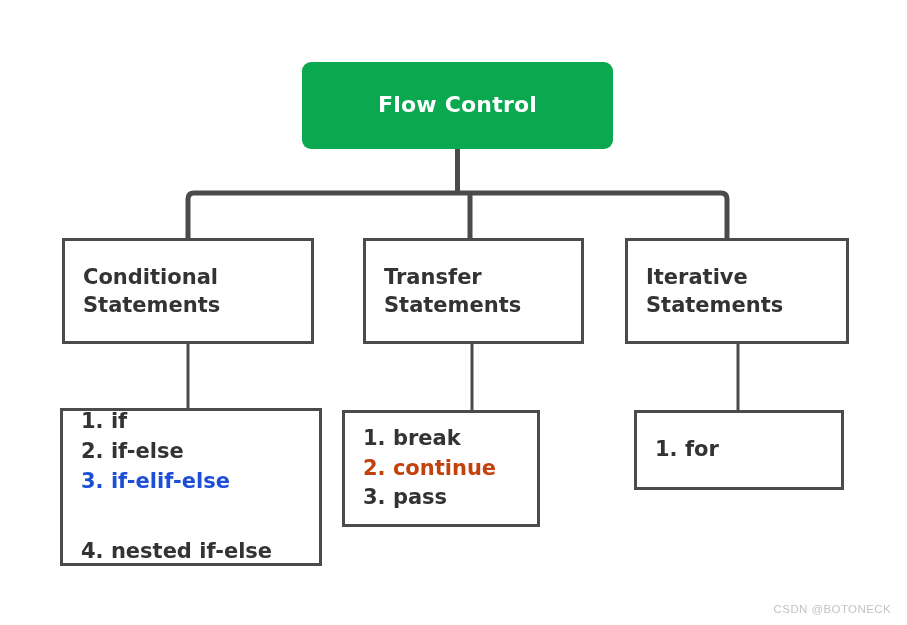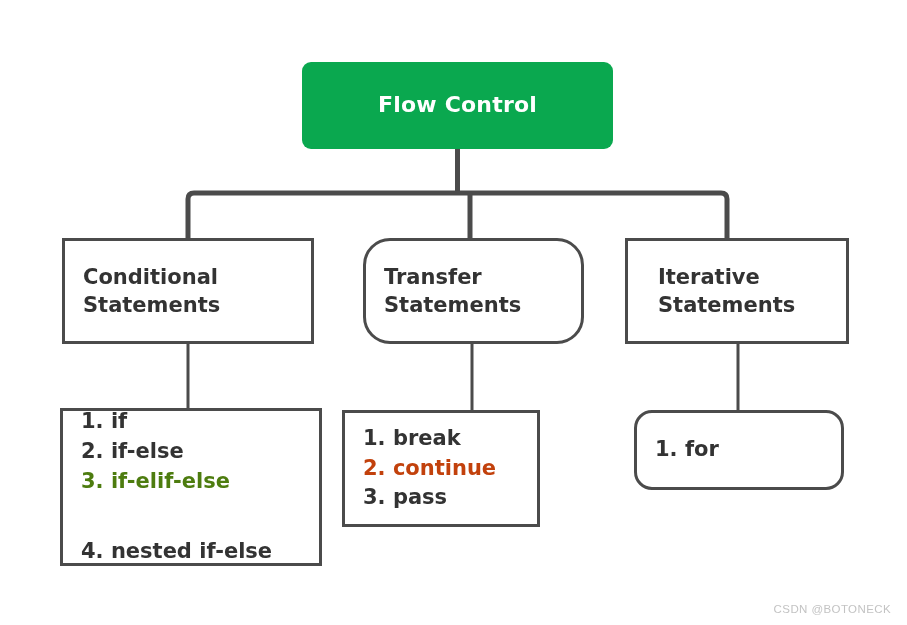--- a/index.html
+++ b/index.html
@@ -133,42 +133,42 @@
 
   <div class="root-node" id="root-node" style="background: rgb(10, 168, 79);">
     <span class="root-label">Flow Control</span>
   </div>
 
   <div class="cat-box" id="cat-conditional" style="border-color: rgb(75, 75, 75);">
     <span class="cat-label" style="color: rgb(51, 51, 51);">Conditional
 Statements</span>
   </div>
 
-  <div class="cat-box" id="cat-transfer" style="border-color: rgb(75, 75, 75); border-radius: 27px;">
+  <div class="cat-box" id="cat-transfer" style="border-color: rgb(75, 75, 75);">
     <span class="cat-label" style="color: rgb(51, 51, 51);">Transfer
 Statements</span>
   </div>
 
-  <div class="cat-box" id="cat-iterative" style="border-color: rgb(75, 75, 75); padding-left: 12px;">
+  <div class="cat-box" id="cat-iterative" style="border-color: rgb(75, 75, 75);">
     <span class="cat-label" style="color: rgb(51, 51, 51);">Iterative
 Statements</span>
   </div>
 
   <div class="leaf-box" id="leaf-conditional" style="border-color: rgb(75, 75, 75);">
     <span class="leaf-item" style="color: rgb(51, 51, 51);">1. if</span>
     <span class="leaf-item" style="color: rgb(51, 51, 51);">2. if-else</span>
-    <span class="leaf-item" style="color: #4d7c0f;">3. if-elif-else</span>
+    <span class="leaf-item" style="color: #1d4ed8;">3. if-elif-else</span>
     <span class="leaf-item" style="color: rgb(51, 51, 51); margin-top: 40px;">4. nested if-else</span>
   </div>
 
   <div class="leaf-box" id="leaf-transfer" style="border-color: rgb(75, 75, 75);">
     <span class="leaf-item" style="color: rgb(51, 51, 51);">1. break</span>
     <span class="leaf-item" style="color: #c2410c;">2. continue</span>
     <span class="leaf-item" style="color: rgb(51, 51, 51);">3. pass</span>
   </div>
 
-  <div class="leaf-box" id="leaf-iterative" style="border-color: rgb(75, 75, 75); border-radius: 18px;">
+  <div class="leaf-box" id="leaf-iterative" style="border-color: rgb(75, 75, 75);">
     <span class="leaf-item" style="color: rgb(51, 51, 51);">1. for</span>
   </div>
 
   <div class="watermark">CSDN @BOTONECK</div>
 
 </div>
 
 </body></html>

